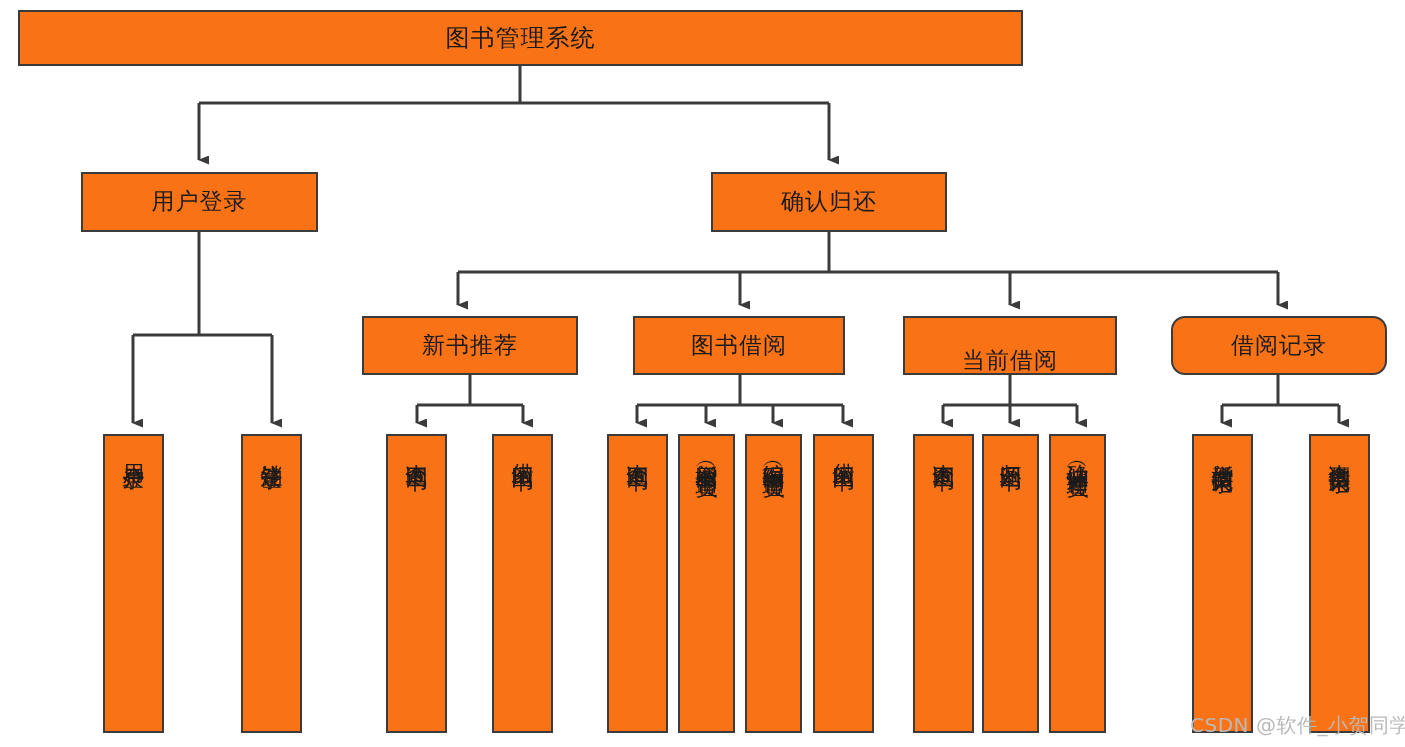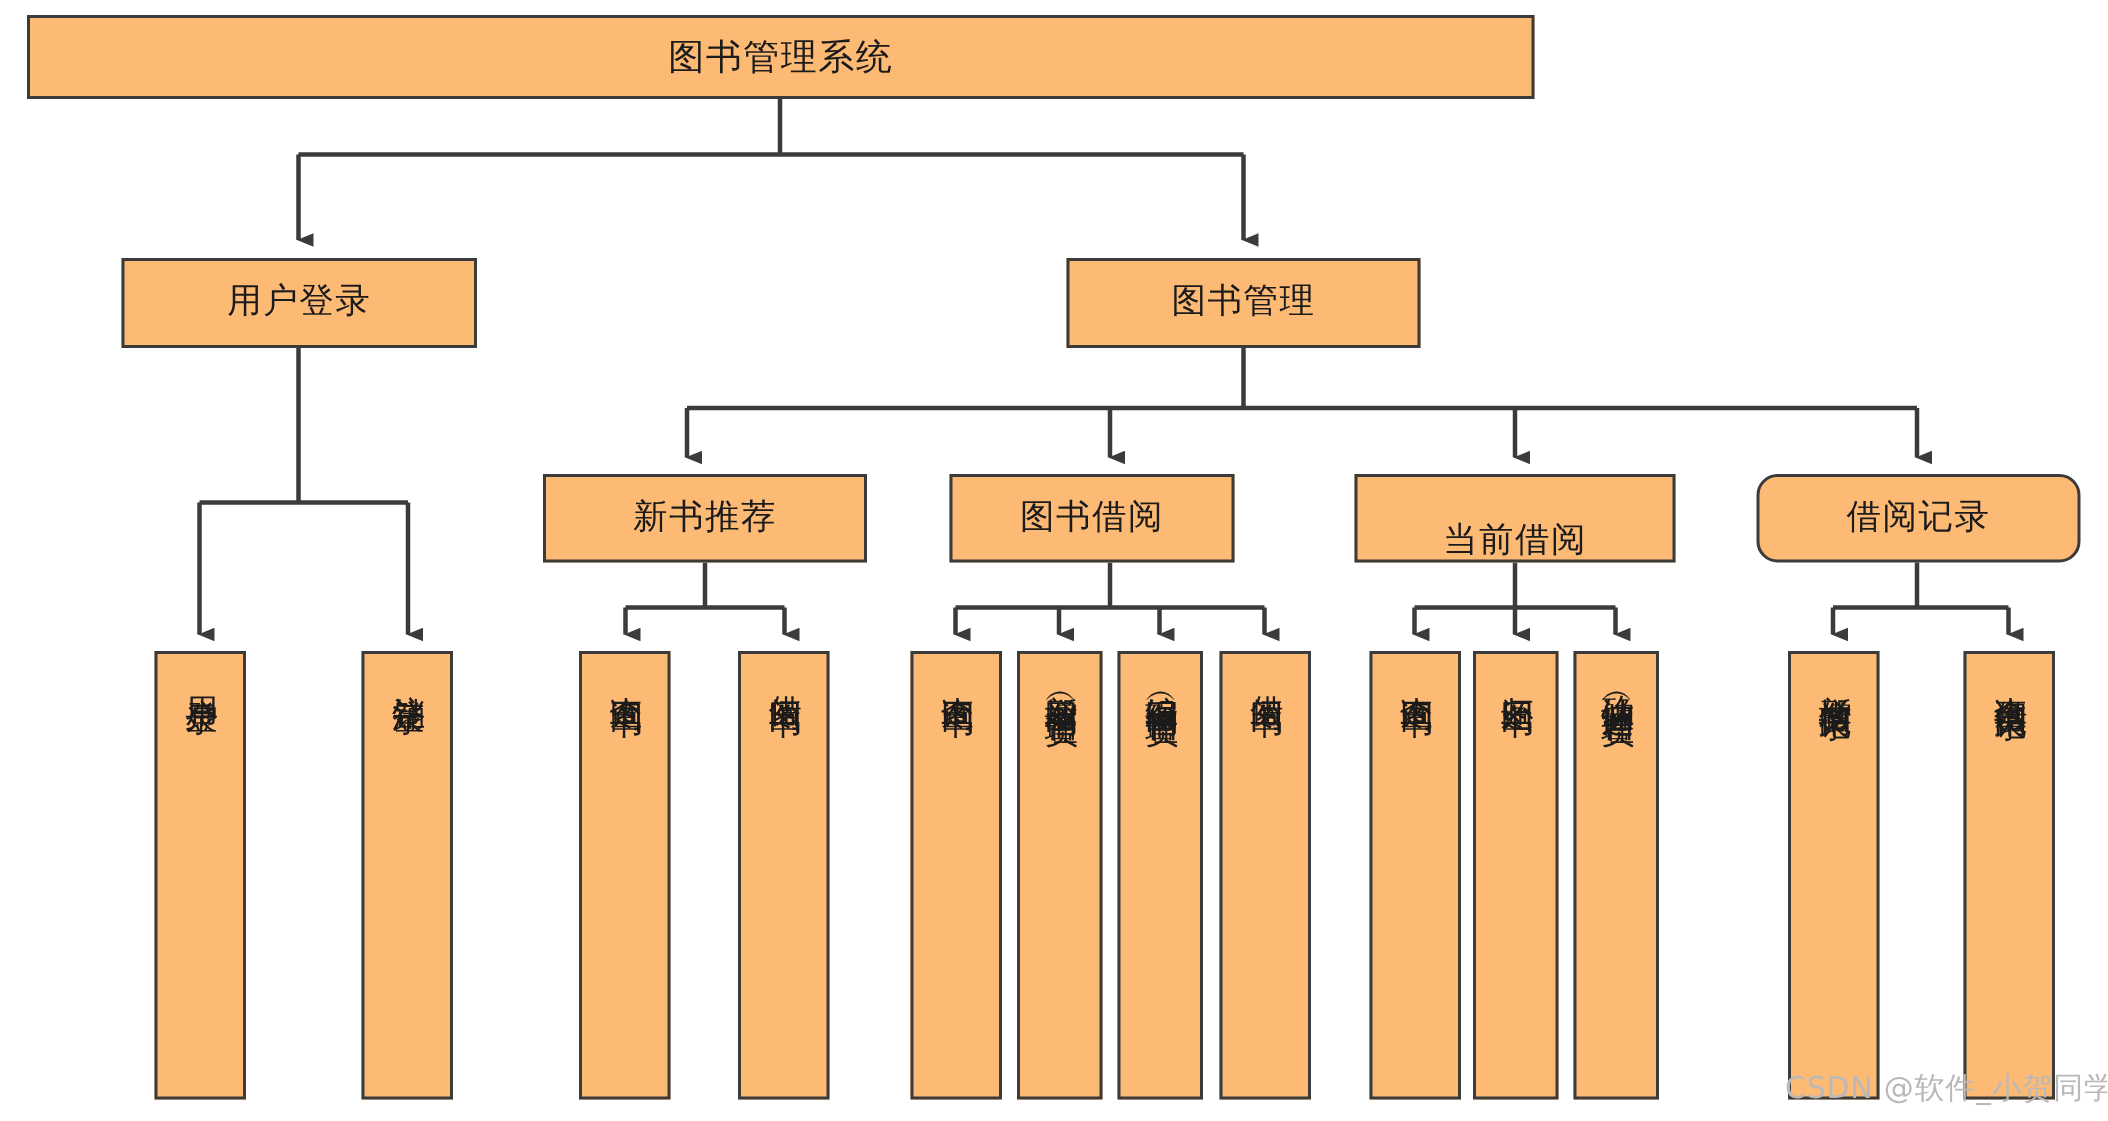--- a/index.html
+++ b/index.html
@@ -21,21 +21,21 @@
     position: absolute;
     left: 0;
     top: 0;
     width: 1405px;
     height: 747px;
   }
   .node-box {
     position: absolute;
     box-sizing: border-box;
     border: 2px solid #3b3b3b;
-    background: #fdba74;
+    background: #f97316;
     display: flex;
     align-items: center;
     justify-content: center;
     color: #1b1b1b;
   }
   .node-box.horizontal {
     font-size: 23px;
     letter-spacing: 1px;
   }
   .node-box.horizontal .node-label {
@@ -124,27 +124,27 @@
   </svg>
 
   <div class="node-box horizontal root" style="left:18px; top:10px; width:1005px; height:56px;">
     <span class="node-label">图书管理系统</span>
   </div>
 
   <div class="node-box horizontal" style="left:81px; top:172px; width:237px; height:60px;">
     <span class="node-label">用户登录</span>
   </div>
   <div class="node-box horizontal" style="left:711px; top:172px; width:236px; height:60px;">
-    <span class="node-label">图书管理</span>
+    <span class="node-label">确认归还</span>
   </div>
 
   <div class="node-box horizontal" style="left:362px; top:316px; width:216px; height:59px;justify-content:center;">
     <span class="node-label">新书推荐</span>
   </div>
-  <div class="node-box horizontal" style="left:633px; top:316px; width:190px; height:59px;">
+  <div class="node-box horizontal" style="left:633px; top:316px; width:212px; height:59px;">
     <span class="node-label">图书借阅</span>
   </div>
   <div class="node-box horizontal" style="left:903px; top:316px; width:214px; height:59px;align-items:flex-end;">
     <span class="node-label">当前借阅</span>
   </div>
   <div class="node-box horizontal" style="left:1171px; top:316px; width:216px; height:59px;border-radius:14px;">
     <span class="node-label">借阅记录</span>
   </div>
 
   <div class="node-box vertical" style="left:103px; top:434px; width:61px; height:299px;">

